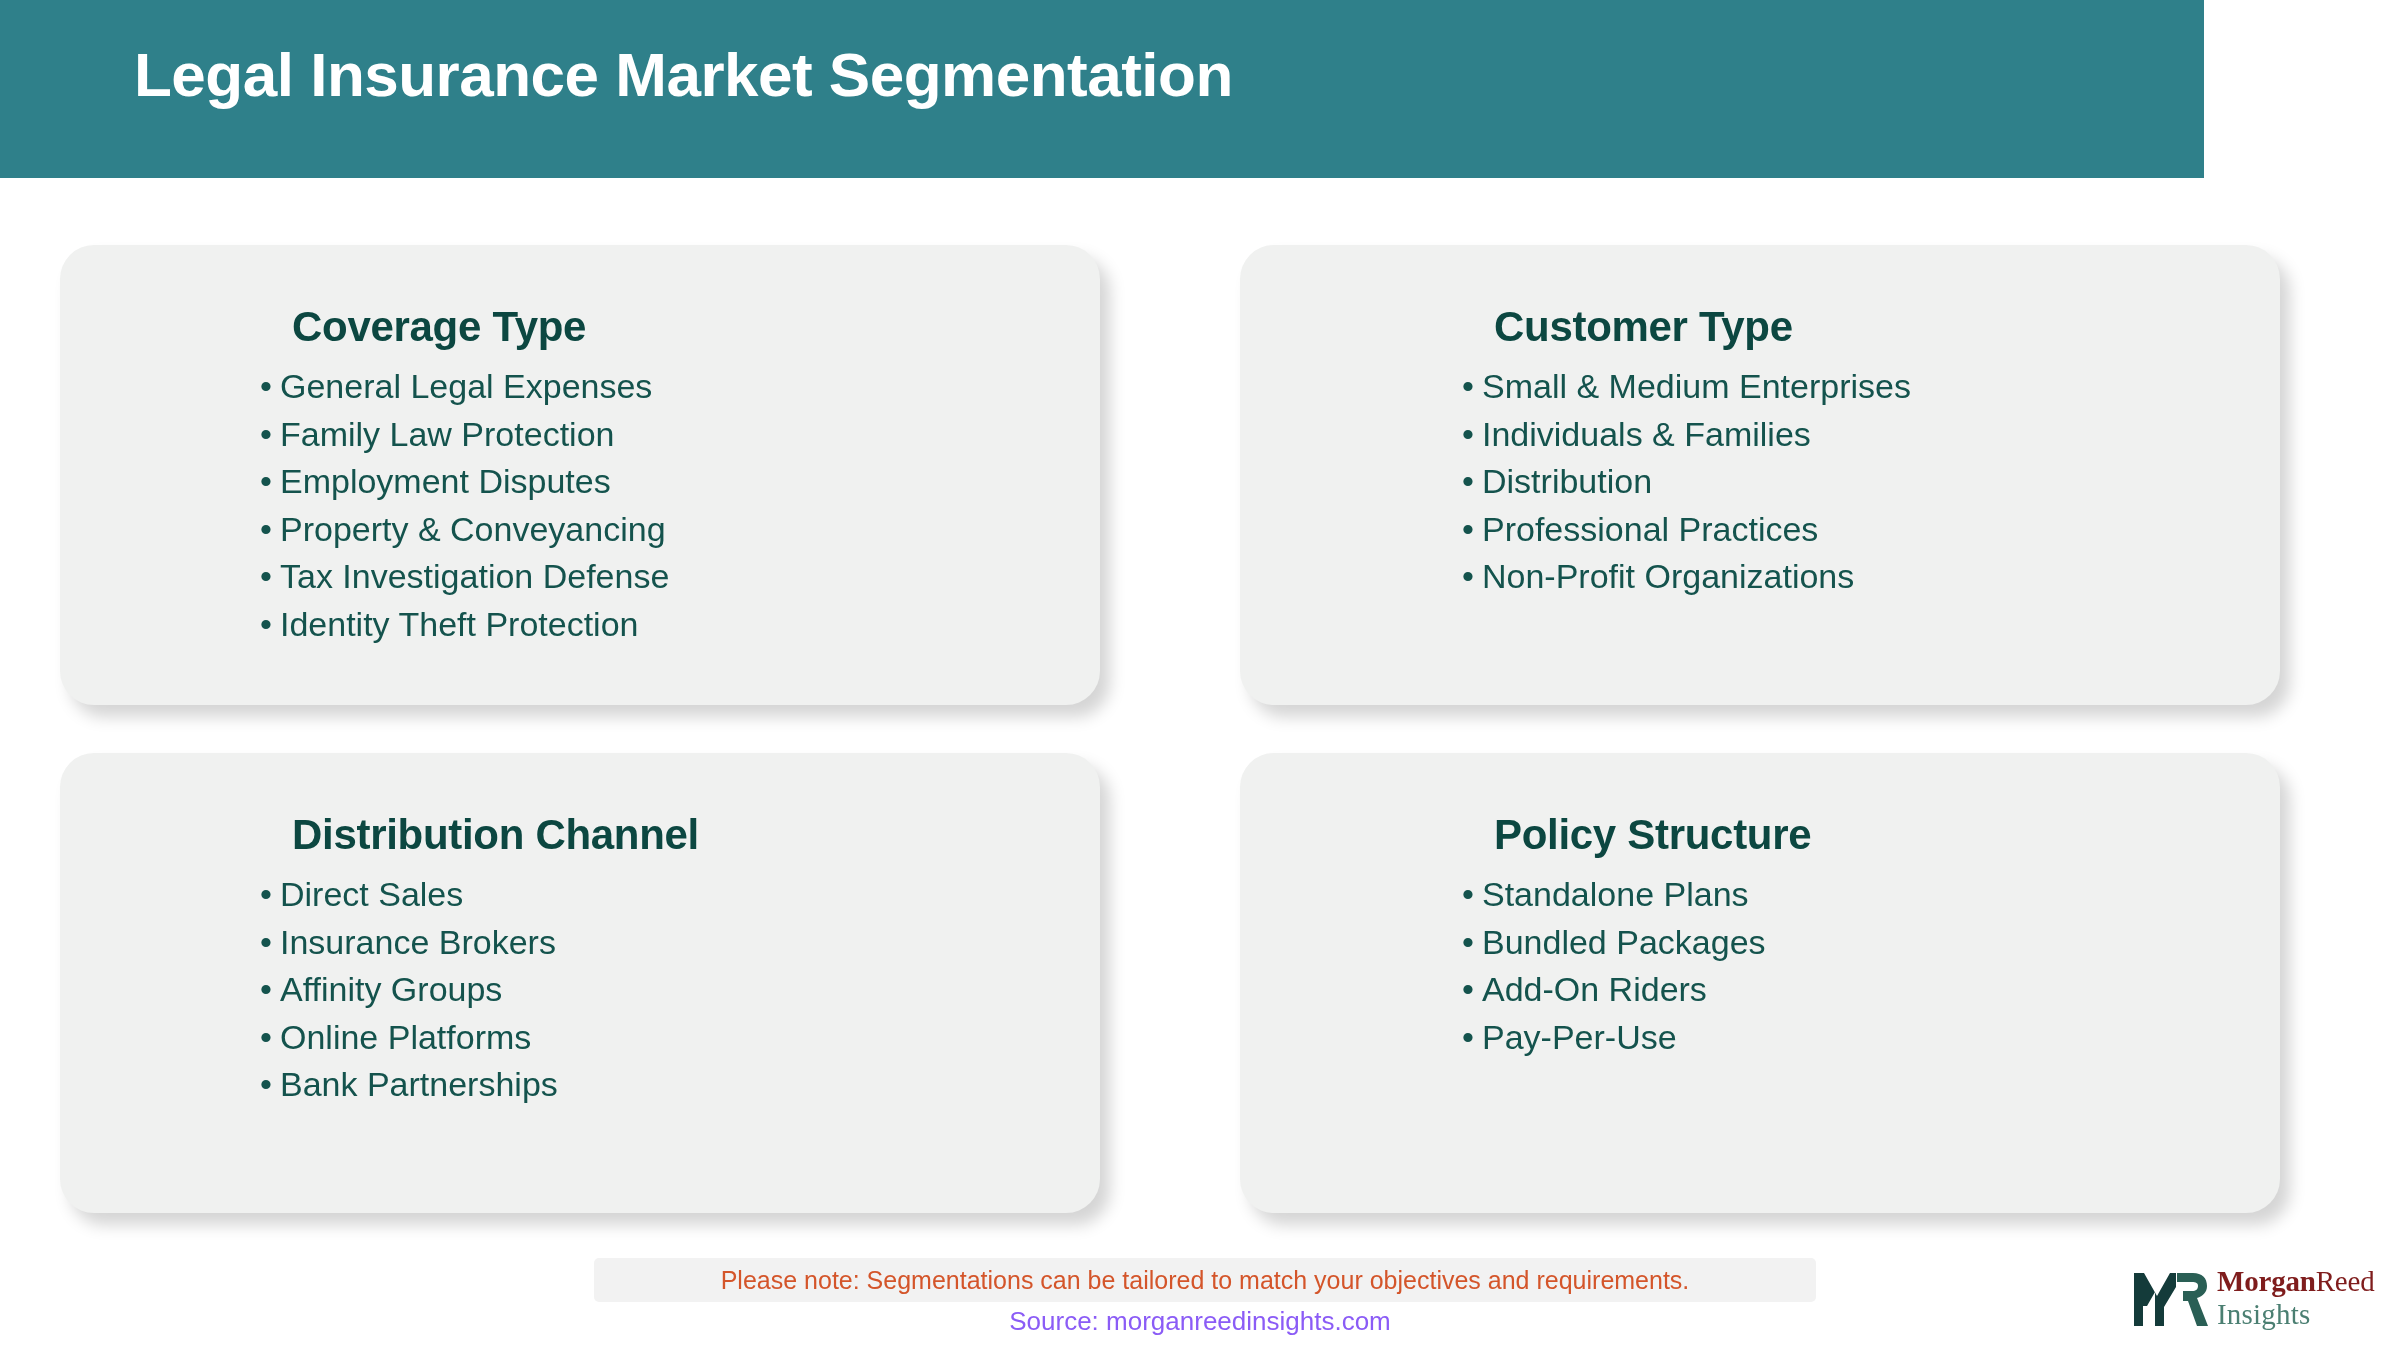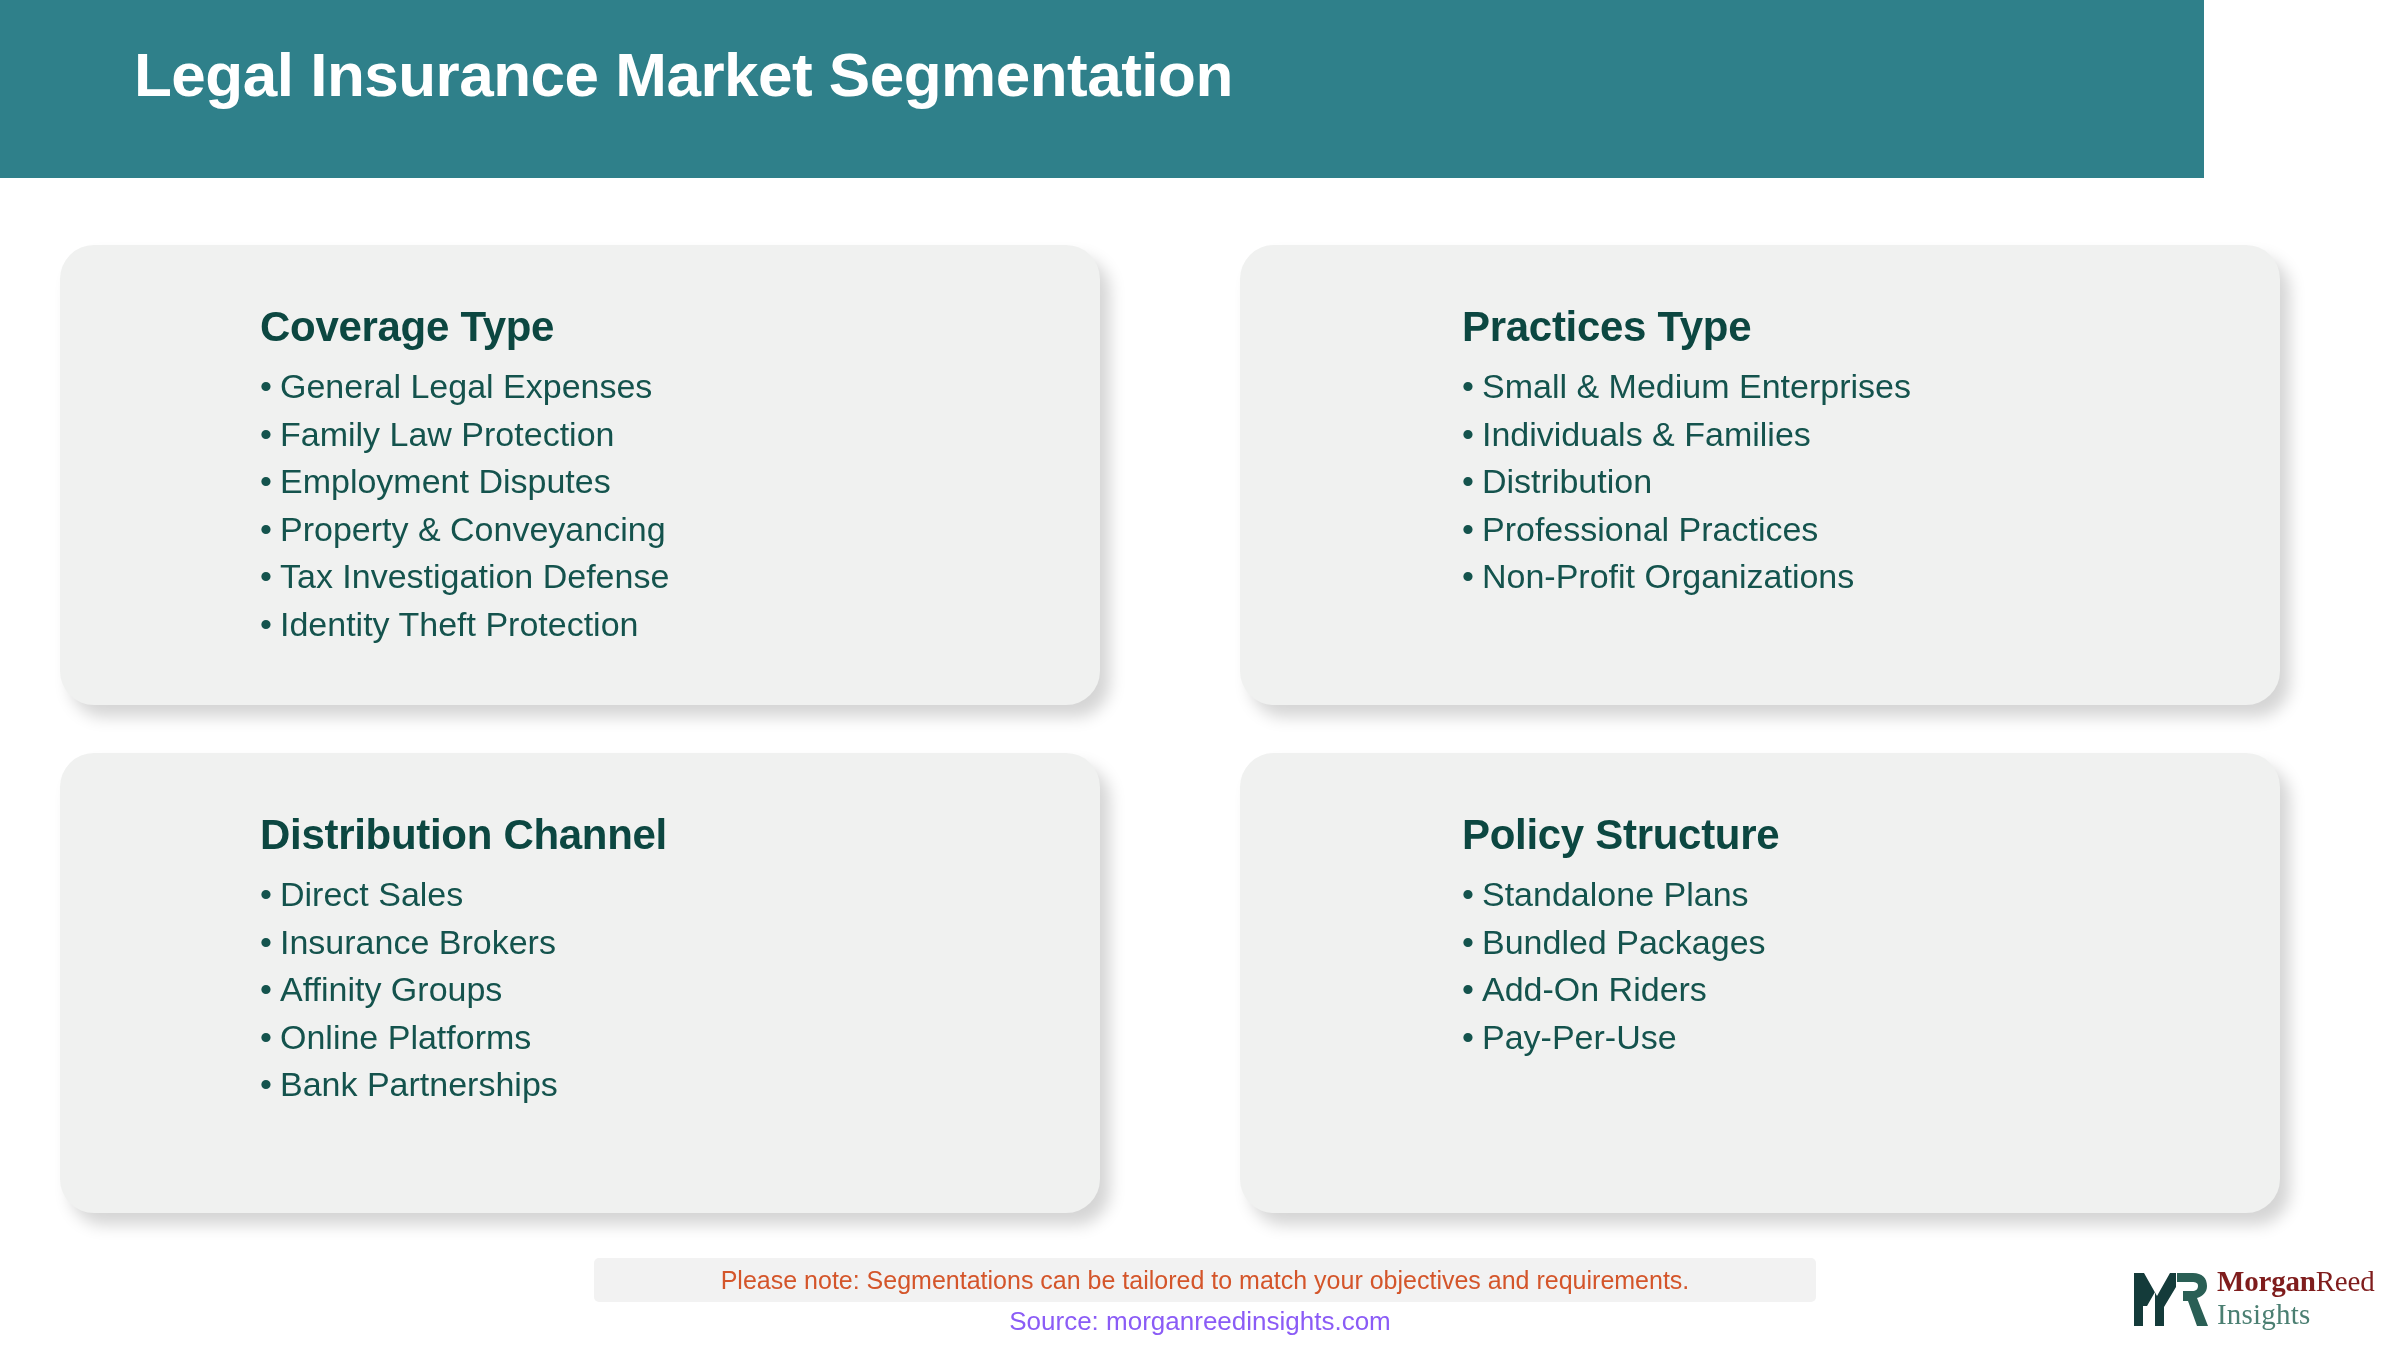--- a/index.html
+++ b/index.html
@@ -68,20 +68,21 @@
     right: 24px;
   }
 
   .card-title {
     font-size: 42px;
     font-weight: bold;
     color: #0c4741;
     letter-spacing: -0.3px;
     margin-bottom: 12px;
     white-space: nowrap;
+    margin-left: 32px;
   }
 
   .card-list {
     list-style: none;
   }
 
   .card-list li {
     font-size: 34px;
     font-weight: 400;
     color: #14534d;
@@ -194,21 +195,21 @@
           <li><span class="bullet">•</span><span>Employment Disputes</span></li>
           <li><span class="bullet">•</span><span>Property &amp; Conveyancing</span></li>
           <li><span class="bullet">•</span><span>Tax Investigation Defense</span></li>
           <li><span class="bullet">•</span><span>Identity Theft Protection</span></li>
         </ul>
       </div>
     </div>
 
     <div class="card col2">
       <div class="card-inner">
-        <div class="card-title">Practices Type</div>
+        <div class="card-title">Customer Type</div>
         <ul class="card-list">
           <li><span class="bullet">•</span><span>Small &amp; Medium Enterprises</span></li>
           <li><span class="bullet">•</span><span>Individuals &amp; Families</span></li>
           <li><span class="bullet">•</span><span>Distribution</span></li>
           <li><span class="bullet">•</span><span>Professional Practices</span></li>
           <li><span class="bullet">•</span><span>Non-Profit Organizations</span></li>
         </ul>
       </div>
     </div>
 

